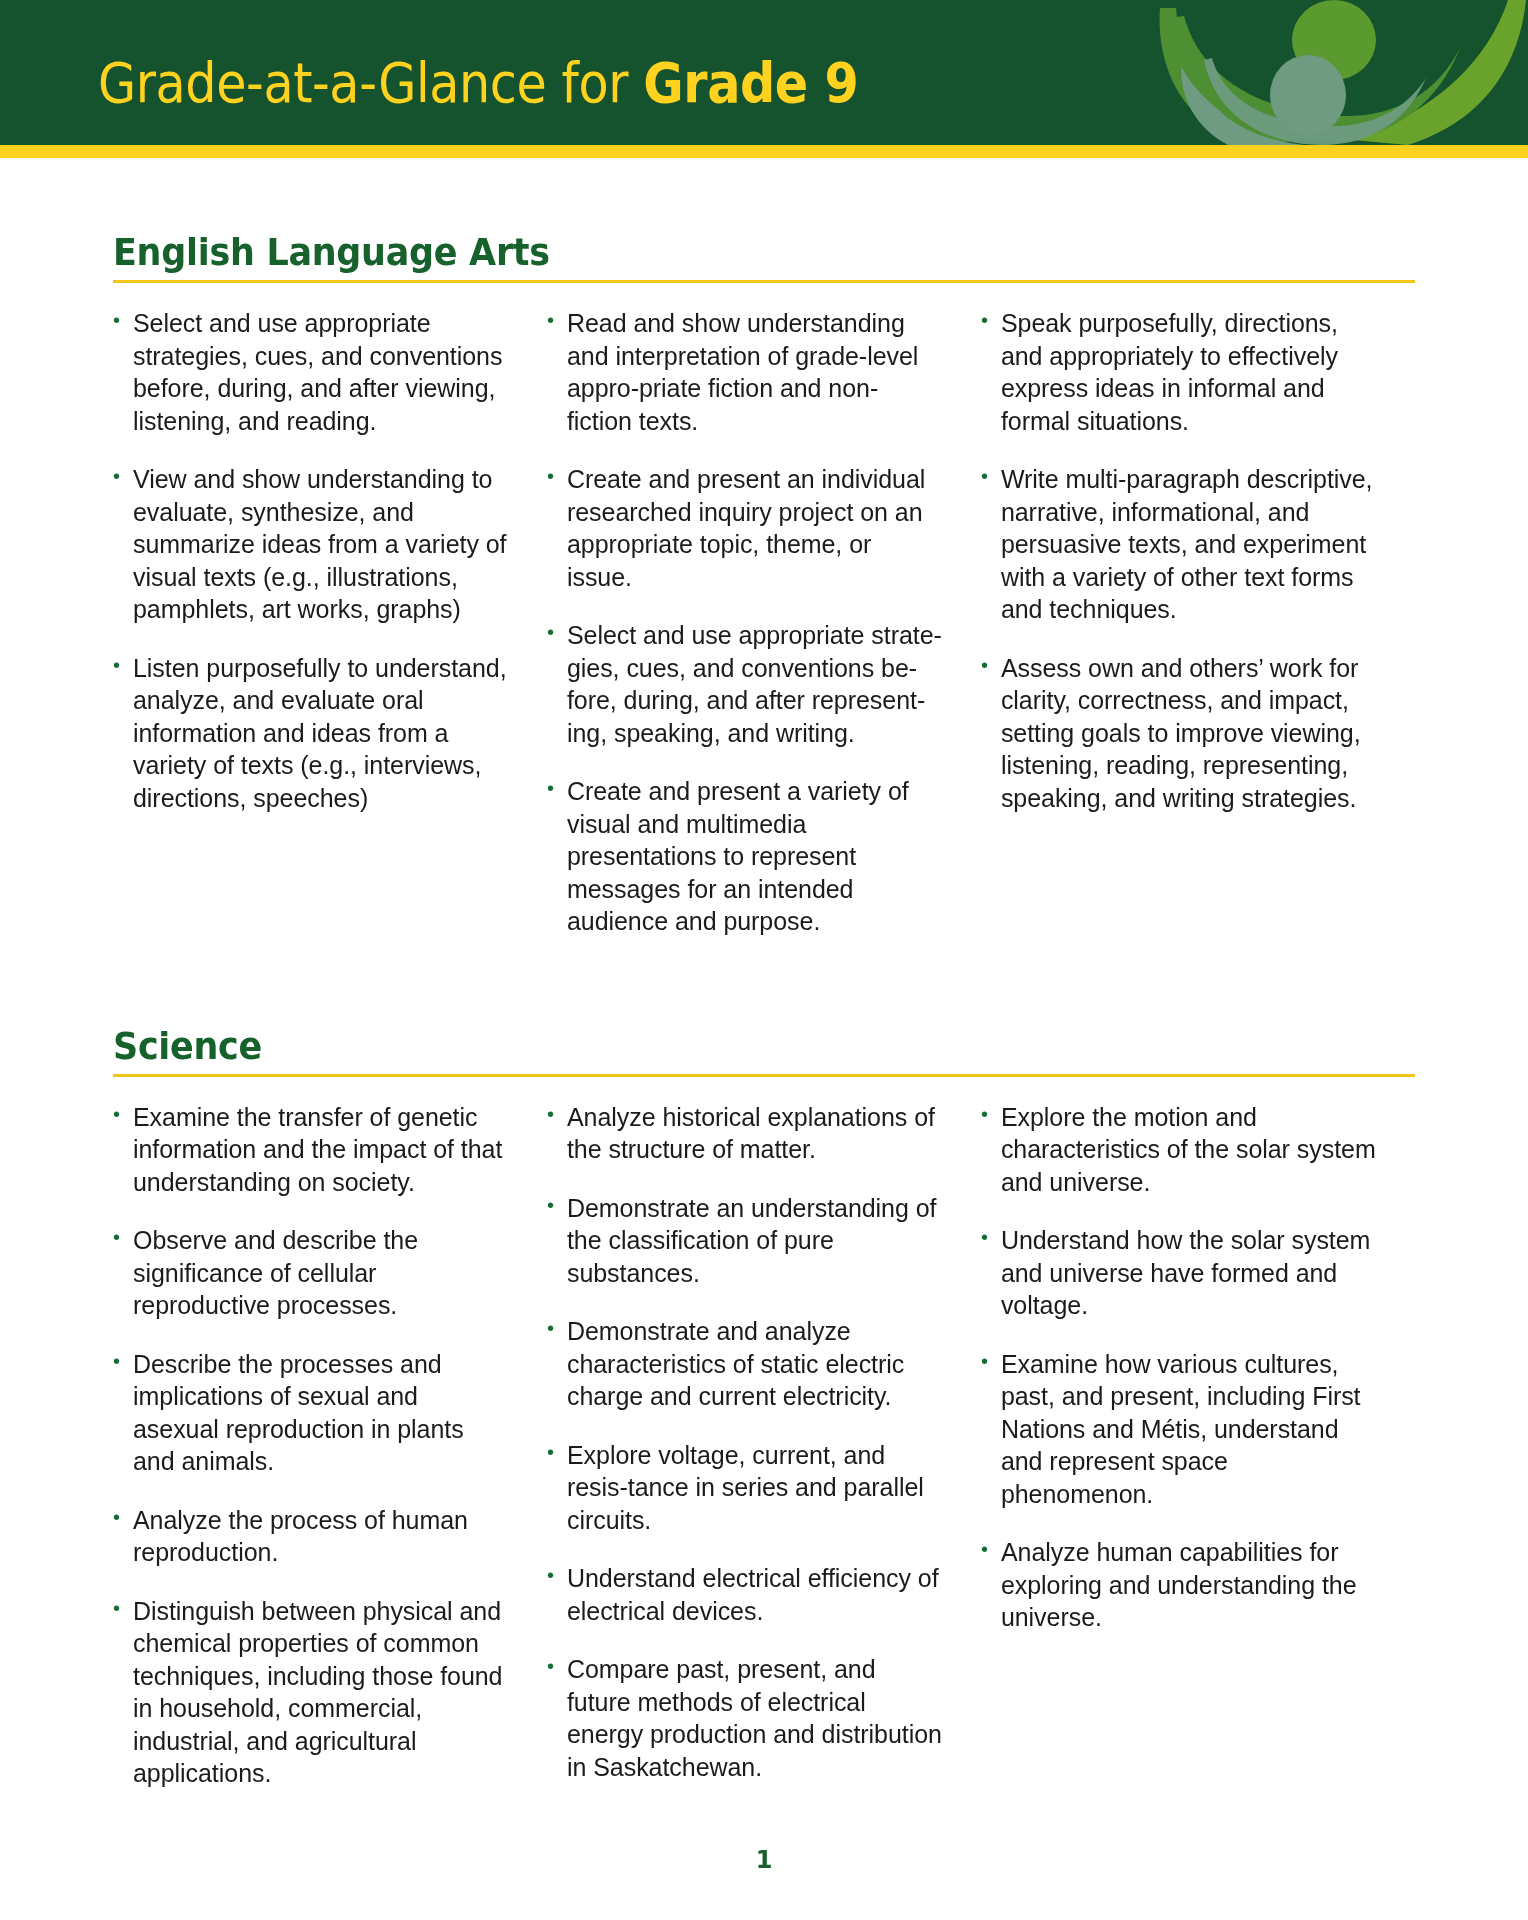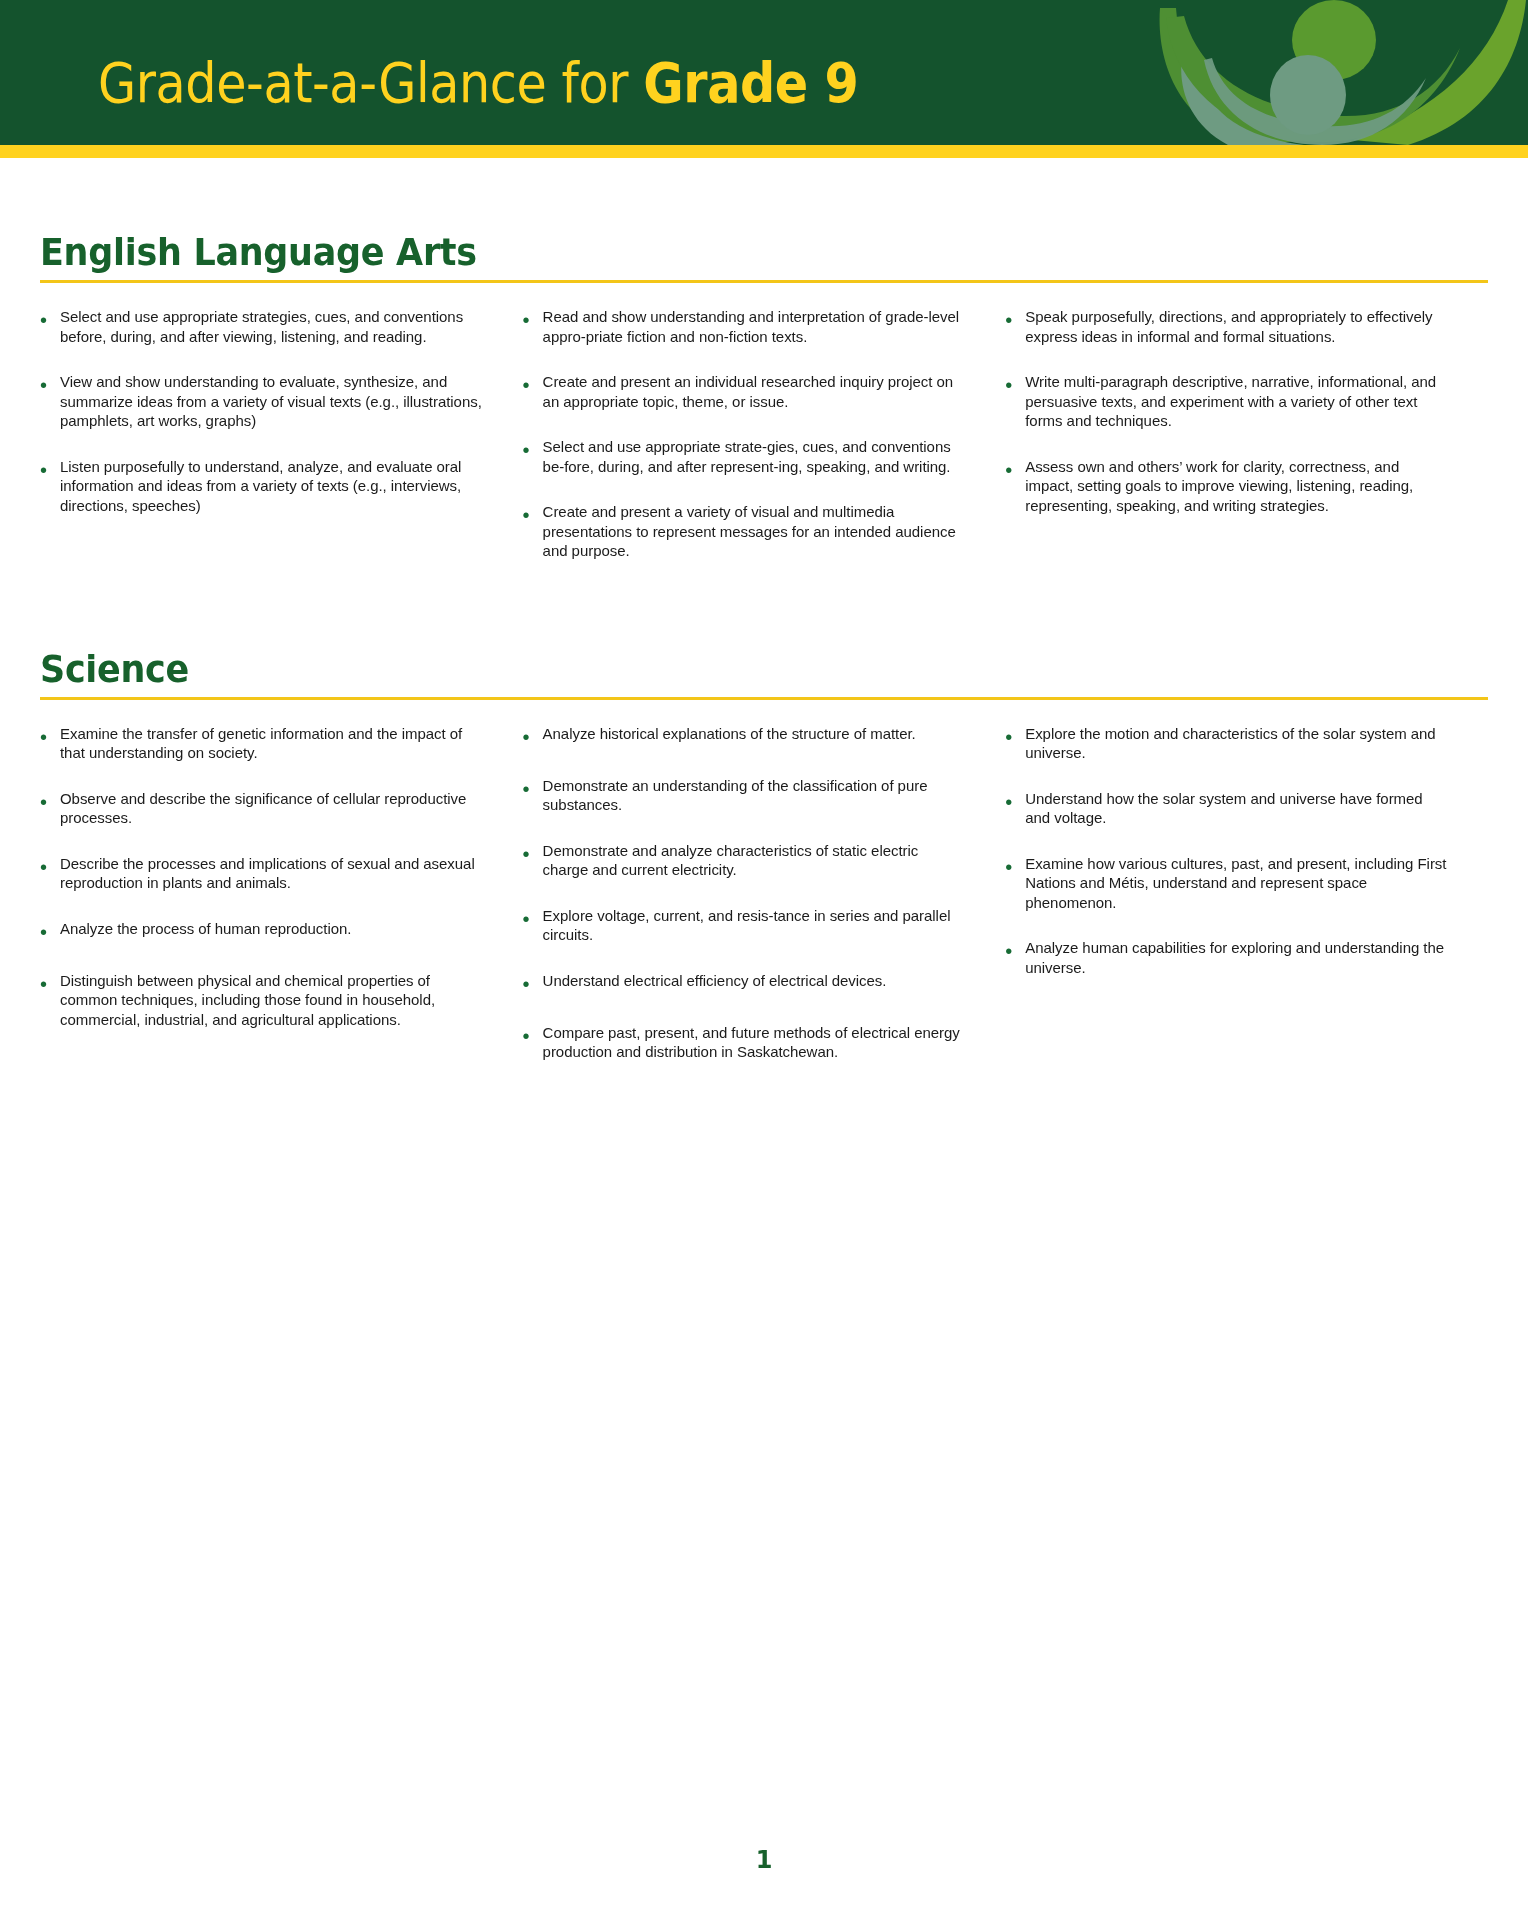--- a/index.html
+++ b/index.html
@@ -54,21 +54,21 @@
 
   .accent-bar {
     width: 1528px;
     height: 13px;
     background: #ffd21f;
   }
 
   
   .page {
     position: relative;
-    padding: 0 40px;
+    padding: 0 113px;
   }
 
   .section {
     margin-top: 72px;
   }
   .section.science {
     margin-top: 60px;
   }
 
   .section-heading {
@@ -107,21 +107,21 @@
   .bullet-dot {
     flex: 0 0 auto;
     width: 20px;
     color: #176b35;
     font-size: 20px;
     line-height: 1.30;
     text-align: left;
   }
   .bullet-text {
     flex: 1 1 auto;
-    font-size: 15px;
+    font-size: 25px;
     color: #1b1b1b;
     letter-spacing: -0.05px;
   }
 
   
   .page-number {
     position: absolute;
     left: 0;
     right: 0;
     top: 1846px;

